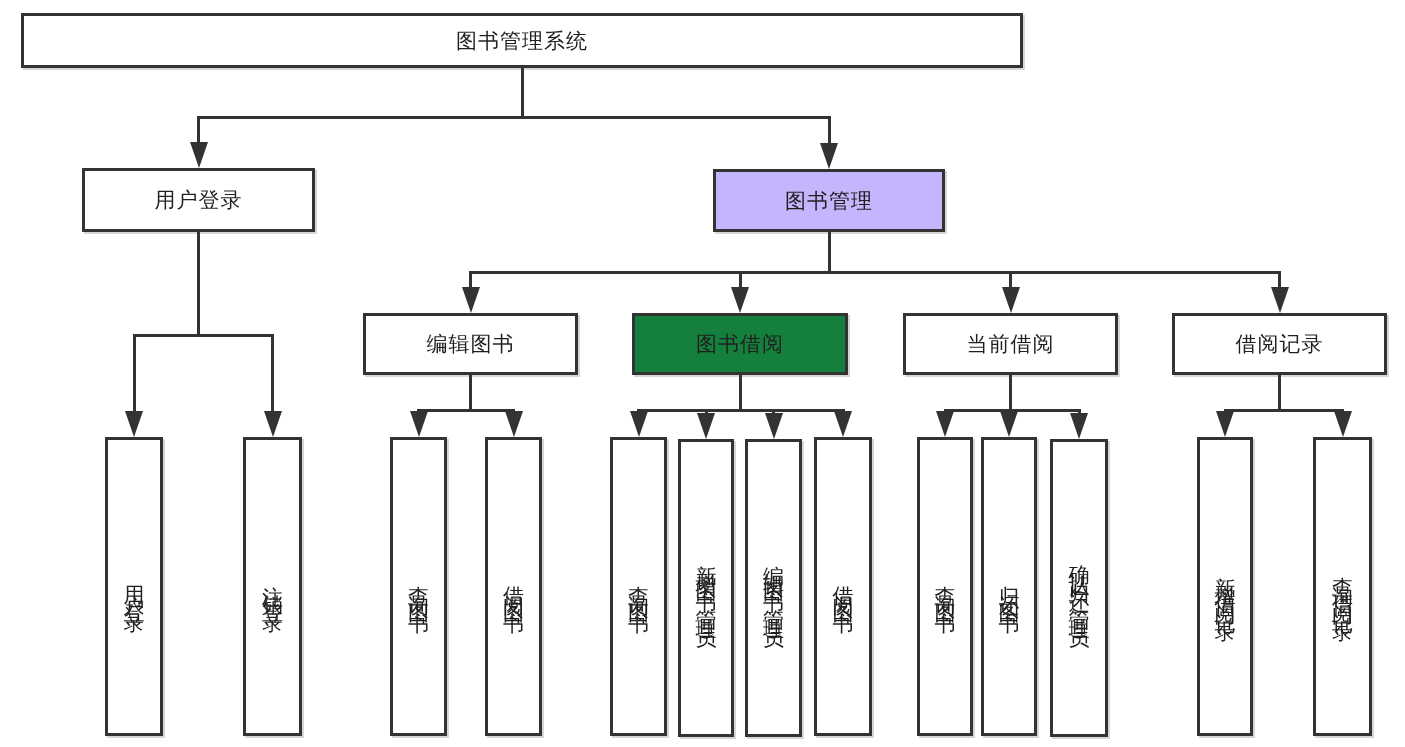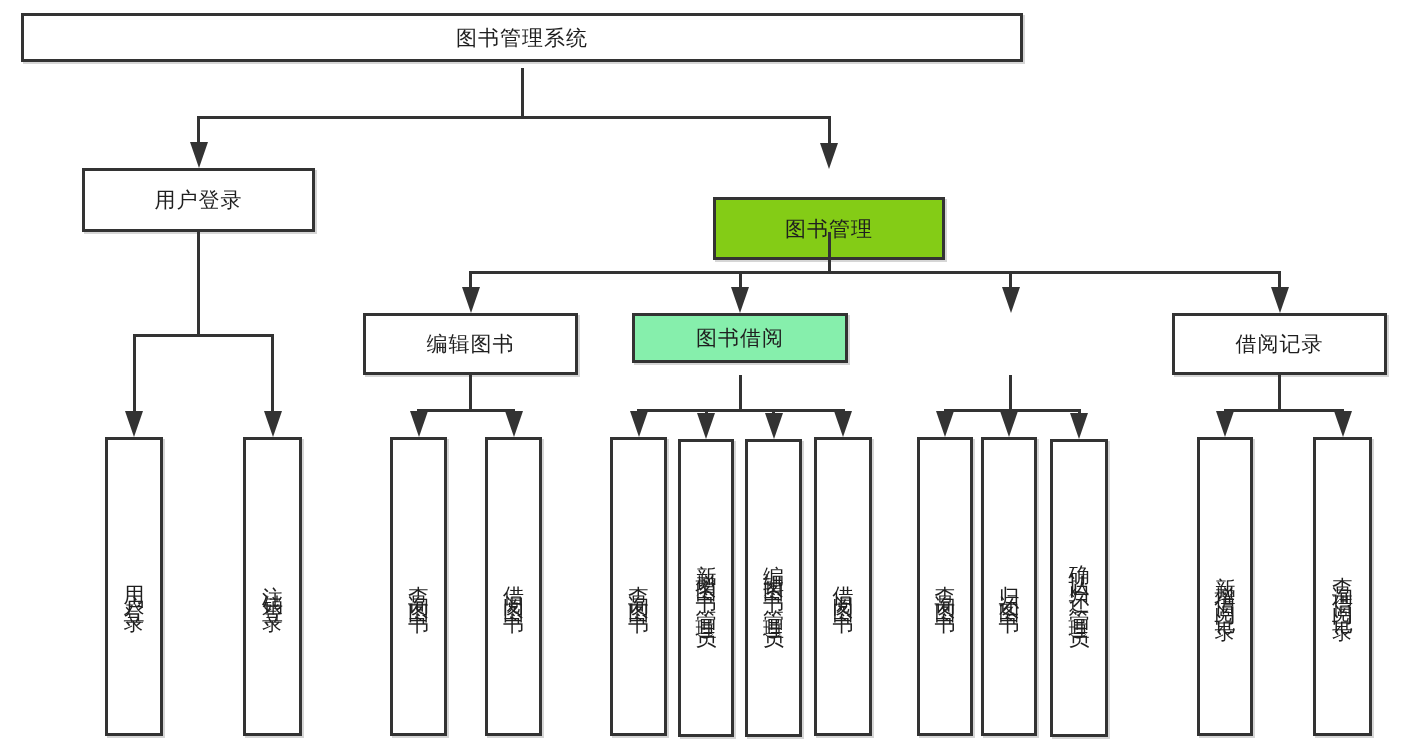--- a/index.html
+++ b/index.html
@@ -52,34 +52,37 @@
     letter-spacing: 1px;
     color: var(--wm, #b9b9b9);
     z-index: 5;
     white-space: nowrap;
   }
 </style>
 </head>
 <body>
 
 <div id="stage">
-<div class="node" style="left: 21px; top: 13px; width: 1002px; height: 49px; background: rgb(255, 255, 255);">
+<div class="node" style="left: 21px; top: 13px; width: 1002px; height: 55px; background: rgb(255, 255, 255);">
       <span class="label">图书管理系统</span>
     </div>
     <div class="node" style="left: 82px; top: 168px; width: 233px; height: 64px; background: rgb(255, 255, 255);">
       <span class="label">用户登录</span>
     </div>
-    <div class="node" style="left: 713px; top: 169px; width: 232px; height: 63px; background: #84cc16; margin-top: 28px;">
+    <div class="node" style="left: 713px; top: 169px; width: 232px; height: 63px; background: #c4b5fd;">
       <span class="label">图书管理</span>
     </div>
     <div class="node" style="left: 363px; top: 313px; width: 215px; height: 62px; background: rgb(255, 255, 255);">
       <span class="label">编辑图书</span>
     </div>
-    <div class="node" style="left: 632px; top: 313px; width: 216px; height: 50px; background: #86efac;">
+    <div class="node" style="left: 632px; top: 313px; width: 216px; height: 62px; background: #15803d;">
       <span class="label">图书借阅</span>
+    </div>
+    <div class="node" style="left: 903px; top: 313px; width: 215px; height: 62px; background: rgb(255, 255, 255);">
+      <span class="label">当前借阅</span>
     </div>
     <div class="node" style="left: 1172px; top: 313px; width: 215px; height: 62px; background: rgb(255, 255, 255);">
       <span class="label">借阅记录</span>
     </div>
     <div class="node vertical" style="left: 105px; top: 437px; width: 58px; height: 299px; background: rgb(255, 255, 255);">
       <span class="label">用户登录</span>
     </div>
     <div class="node vertical" style="left: 243px; top: 437px; width: 59px; height: 299px; background: rgb(255, 255, 255);">
       <span class="label">注销登录</span>
     </div>

